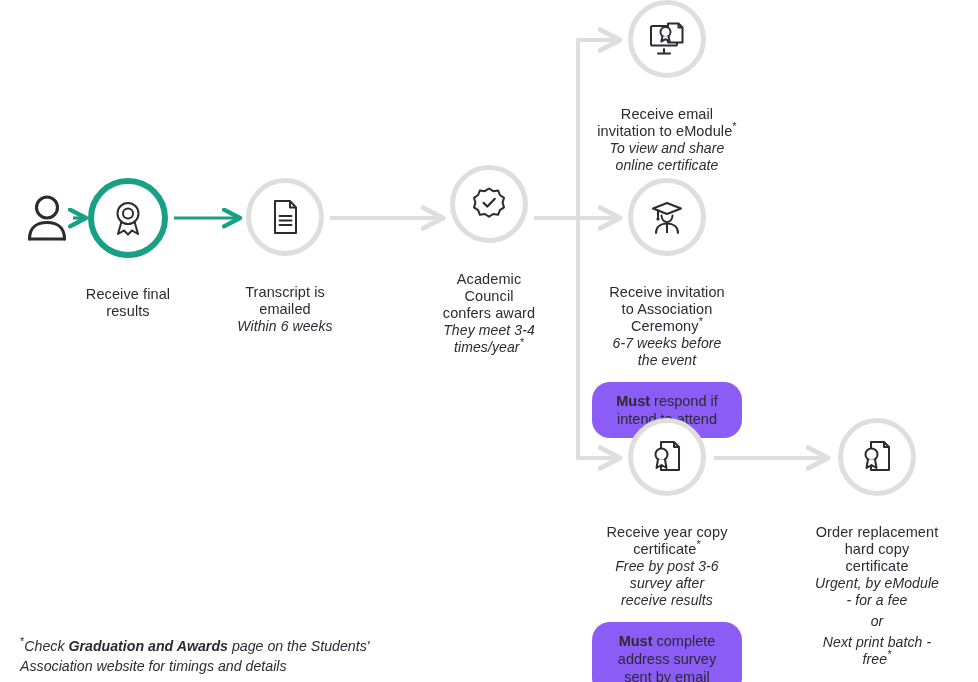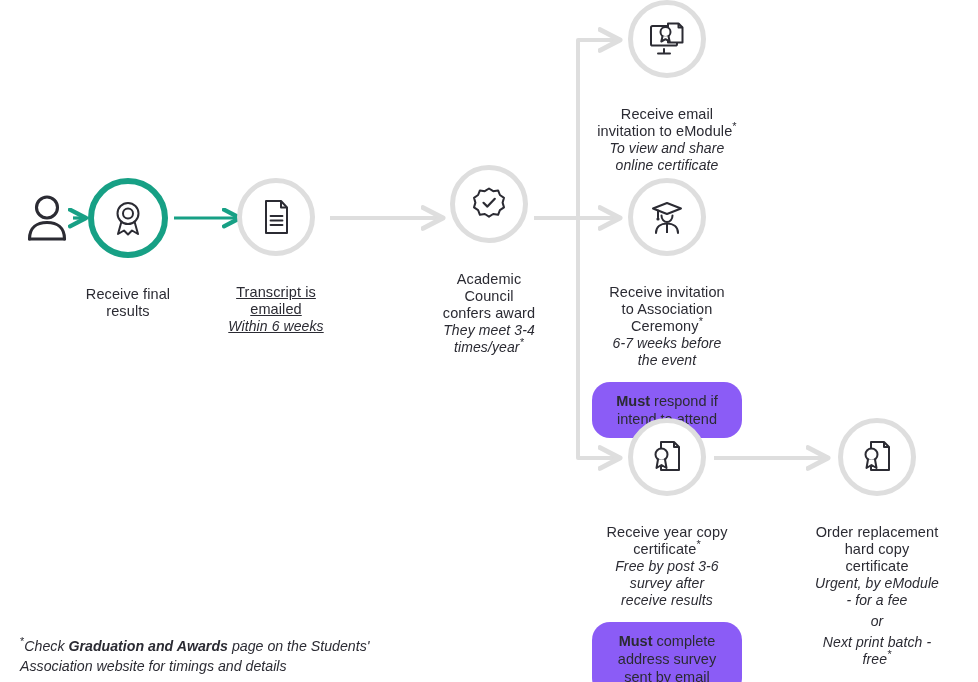--- a/index.html
+++ b/index.html
@@ -159,21 +159,21 @@
         <circle cx="20" cy="15.5" r="5" fill="none" stroke="#2b2b33" stroke-width="2"></circle>
         <path d="M13.5,23.5 L10,36 L16,32.5 L20,36.5 L24,32.5 L30,36 L26.5,23.5" fill="none" stroke="#2b2b33" stroke-width="2" stroke-linejoin="round" stroke-linecap="round"></path>
       </svg>
     </div>
     <div class="node-label">
       <span>Receive final</span><br>
       <span>results</span>
     </div>
   </div>
 
-  <div class="node" style="left:276px; top:178px;text-decoration:underline;">
+  <div class="node" style="left:285px; top:178px;">
     <div class="node-circle">
       <svg width="36" height="40" viewBox="0 0 36 40">
         <path d="M8,4 L23,4 L29,10.5 L29,36 L8,36 Z" fill="none" stroke="#2b2b33" stroke-width="2" stroke-linejoin="round"></path>
         <path d="M23,4 L23,10.5 L29,10.5" fill="none" stroke="#2b2b33" stroke-width="2" stroke-linejoin="round"></path>
         <line x1="12.5" y1="19" x2="24.5" y2="19" stroke="#2b2b33" stroke-width="1.8" stroke-linecap="round"></line>
         <line x1="12.5" y1="23.5" x2="24.5" y2="23.5" stroke="#2b2b33" stroke-width="1.8" stroke-linecap="round"></line>
         <line x1="12.5" y1="28" x2="24.5" y2="28" stroke="#2b2b33" stroke-width="1.8" stroke-linecap="round"></line>
       </svg>
     </div>
     <div class="node-label">

